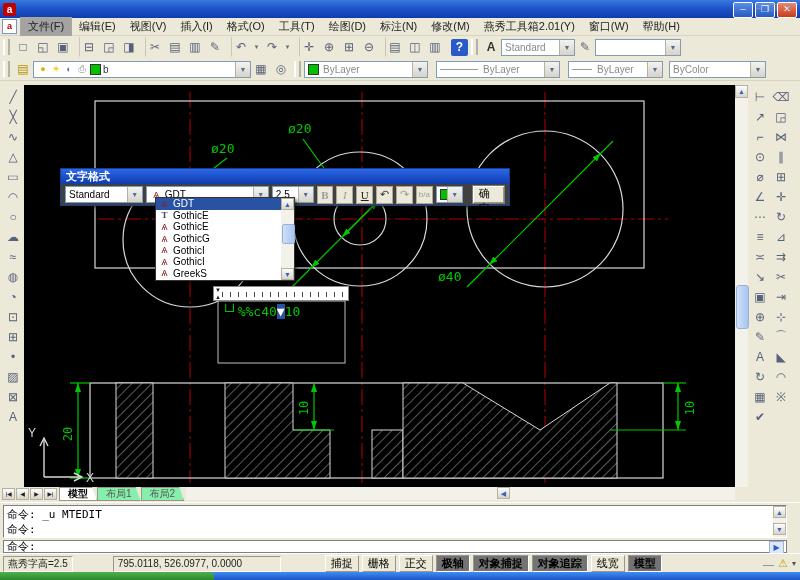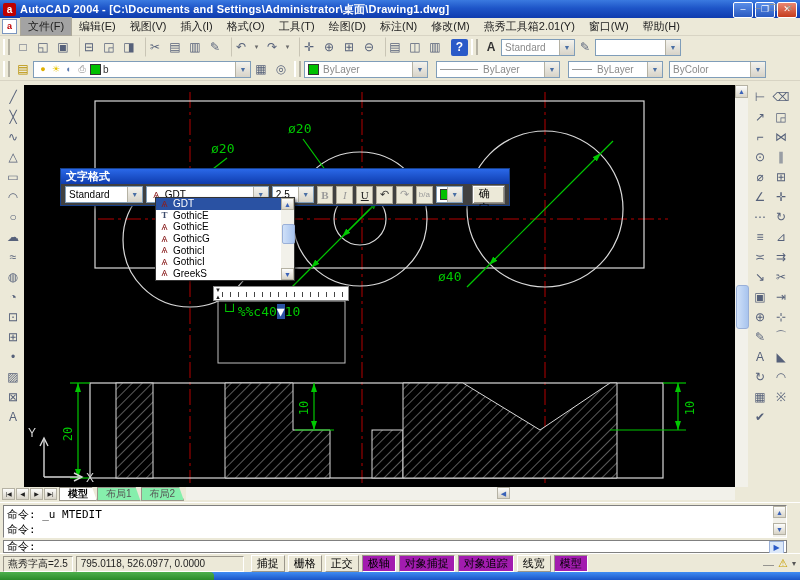--- a/index.html
+++ b/index.html
@@ -102,41 +102,40 @@
     border:1px solid #808080;border-right-color:#fff;border-bottom-color:#fff;box-sizing:border-box;
     font-family:"DejaVu Sans Mono",monospace;font-size:11px;padding:1px 3px;}
   .cmdline{position:absolute;left:3px;top:37px;width:784px;height:13px;background:#fff;
     border:1px solid #808080;box-sizing:border-box;font-family:"DejaVu Sans Mono",monospace;
     font-size:11px;line-height:11px;padding-left:3px;}
   .cmdscroll{position:absolute;right:14px;top:3px;width:13px;height:31px;background:#f2f1ea;}
   .cmdmore{position:absolute;right:16px;top:38px;width:13px;height:11px;color:#2a5ac8;
     font-size:8px;text-align:center;line-height:11px;background:#dce8f8;border:1px solid #9ab0d8;}
   
   .status{position:absolute;left:0;top:553px;width:800px;height:19px;background:#ece9d8;
-    border-top:1px solid #fff;display:flex;align-items:center;font-size:11px;}
+    border-top:1px solid #fff;display:flex;align-items:center;font-size:11px;gap:37px;}
   .spanel{height:14px;border:1px solid #9a968a;border-bottom-color:#fff;border-right-color:#fff;
     padding:0 4px;line-height:14px;margin-left:3px;color:#222;font-size:10px;}
   .stog{height:15px;padding:0 5px;line-height:15px;margin-left:3px;font-size:11px;}
   .stog.off{border:1px solid #fff;border-bottom-color:#9a968a;border-right-color:#9a968a;}
-  .stog.on{border:1px solid #9a968a;border-bottom-color:#fff;border-right-color:#fff;background:#a21caf;}
+  .stog.on{border:1px solid #9a968a;border-bottom-color:#fff;border-right-color:#fff;background:#737373;font-weight:bold;}
   .stray{position:absolute;right:4px;top:3px;display:flex;align-items:center;gap:4px;color:#7a7a7a;}
   
   .taskbar{position:absolute;left:0;top:572px;width:800px;height:8px;
     background:linear-gradient(180deg,#3f8cf3,#1a55c8);}
   .startbtn{position:absolute;left:0;top:0;width:214px;height:8px;
     background:linear-gradient(180deg,#4eb04e,#2a8a2a);border-radius:0 4px 0 0;}
 </style>
 </head>
 <body>
 
 <div id="app">
 
   <div class="titlebar">
     <div class="appicon">a</div>
-    <span class="titletext">AutoCAD 2004 - [C:\Documents and Settings\Administrator\桌面\Drawing1.dwg]</span>
     <div class="wbtns">
       <div class="wbtn">–</div>
       <div class="wbtn">❐</div>
       <div class="wbtn close">✕</div>
     </div>
   </div>
 
   <div class="menubar">
     <div class="dwgicon">a</div>
 

